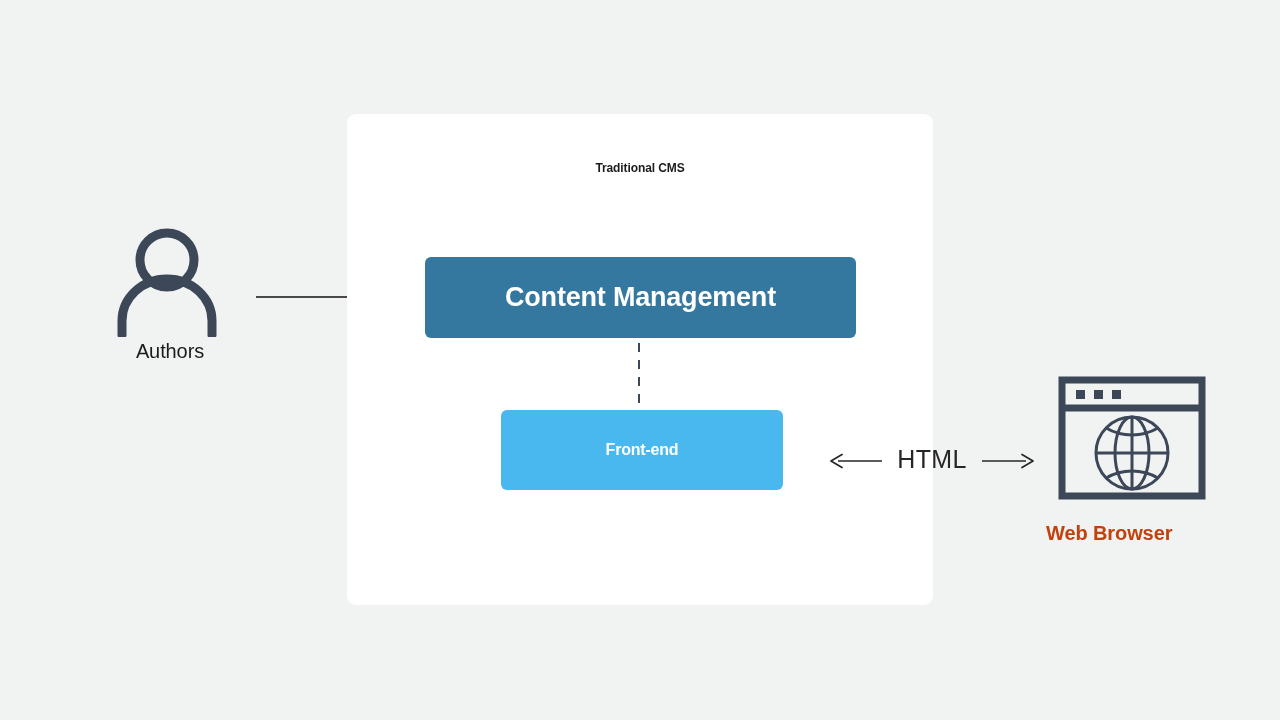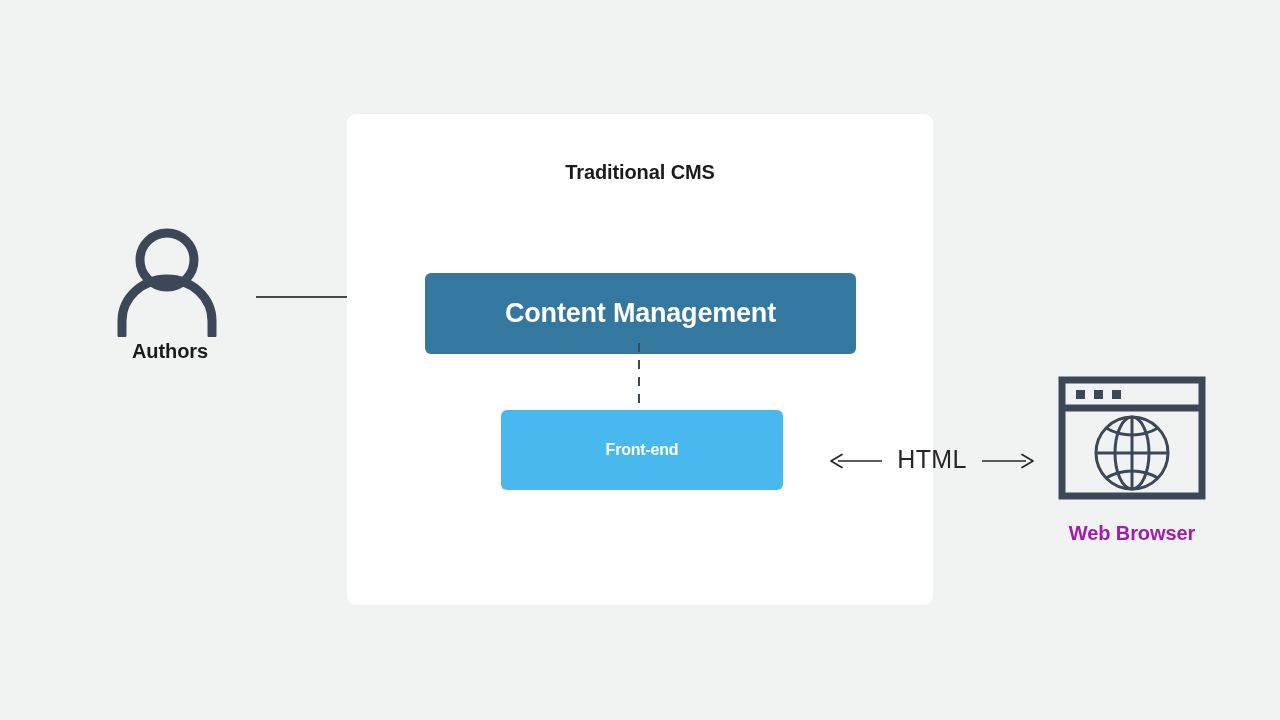--- a/index.html
+++ b/index.html
@@ -28,21 +28,21 @@
     height: 491px;
     background: #ffffff;
     border-radius: 9px;
   }
   .panel-title {
     position: absolute;
     left: 0;
     top: 47px;
     width: 586px;
     text-align: center;
-    font-size: 20px;
+    font-size: 12px;
     font-weight: bold;
     color: #1b1b1b;
     letter-spacing: -0.1px;
   }
 
   
   .block {
     position: absolute;
     display: flex;
     align-items: center;
@@ -91,21 +91,21 @@
     left: 0;
     top: 0;
   }
   .actor-label {
     position: absolute;
     left: 0;
     width: 124px;
     top: 115px;
     text-align: center;
     font-size: 20px;
-    font-weight: bold;
+    font-weight: normal;
     color: #1b1b1b;
     white-space: nowrap;
     letter-spacing: -0.1px;
   }
 
   
   .arrow-authors {
     position: absolute;
     left: 252px;
     top: 281px;
@@ -119,24 +119,24 @@
     left: 1052px;
     top: 374px;
     width: 160px;
     height: 180px;
   }
   .browser-label {
     position: absolute;
     left: -6px;
     top: 148px;
     width: 172px;
-    text-align: center;
+    text-align: left;
     font-size: 20px;
     font-weight: bold;
-    color: #a21caf;
+    color: #c2410c;
     white-space: nowrap;
     letter-spacing: -0.1px;
   }
 
   
   .html-link {
     position: absolute;
     left: 828px;
     top: 428px;
     width: 208px;
@@ -173,21 +173,21 @@
     <svg width="156" height="32" viewBox="0 0 156 32">
       <line x1="4" y1="16" x2="144" y2="16" stroke="#111111" stroke-width="1.6"></line>
       <polyline points="135,8.5 147,16 135,23.5" fill="none" stroke="#111111" stroke-width="1.8" stroke-linecap="round" stroke-linejoin="round"></polyline>
     </svg>
   </div>
 
   <div class="cms-panel">
 
     <div class="panel-title">Traditional CMS</div>
 
-    <div class="block block-cms" style="left:78px; top:143px;margin-top:16px;">
+    <div class="block block-cms" style="left:78px; top:143px;">
       <span>Content Management</span>
     </div>
 
     <div class="dashed-connector" style="left:291px; top:229px;">
       <svg width="2" height="65" viewBox="0 0 2 65">
         <line x1="1" y1="0" x2="1" y2="65" stroke="#3c4858" stroke-width="2.4" stroke-dasharray="9 8"></line>
       </svg>
     </div>
 
     <div class="block block-frontend" style="left:154px; top:296px;">

